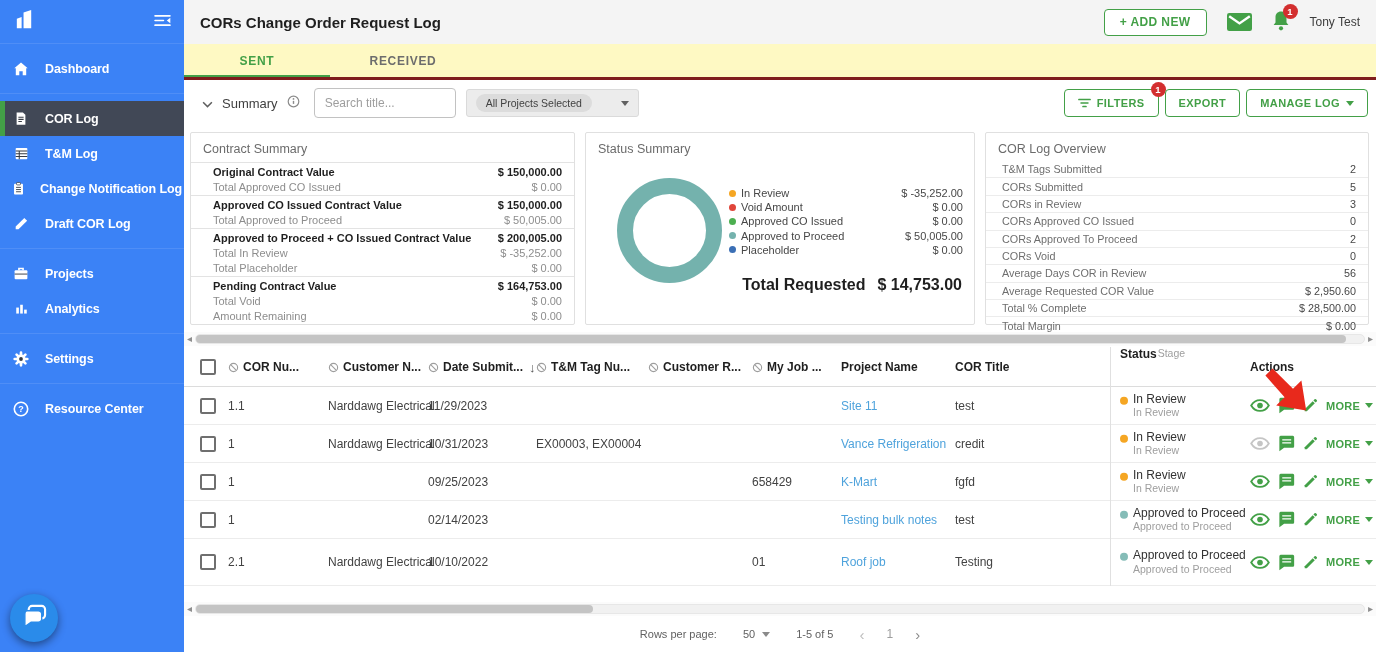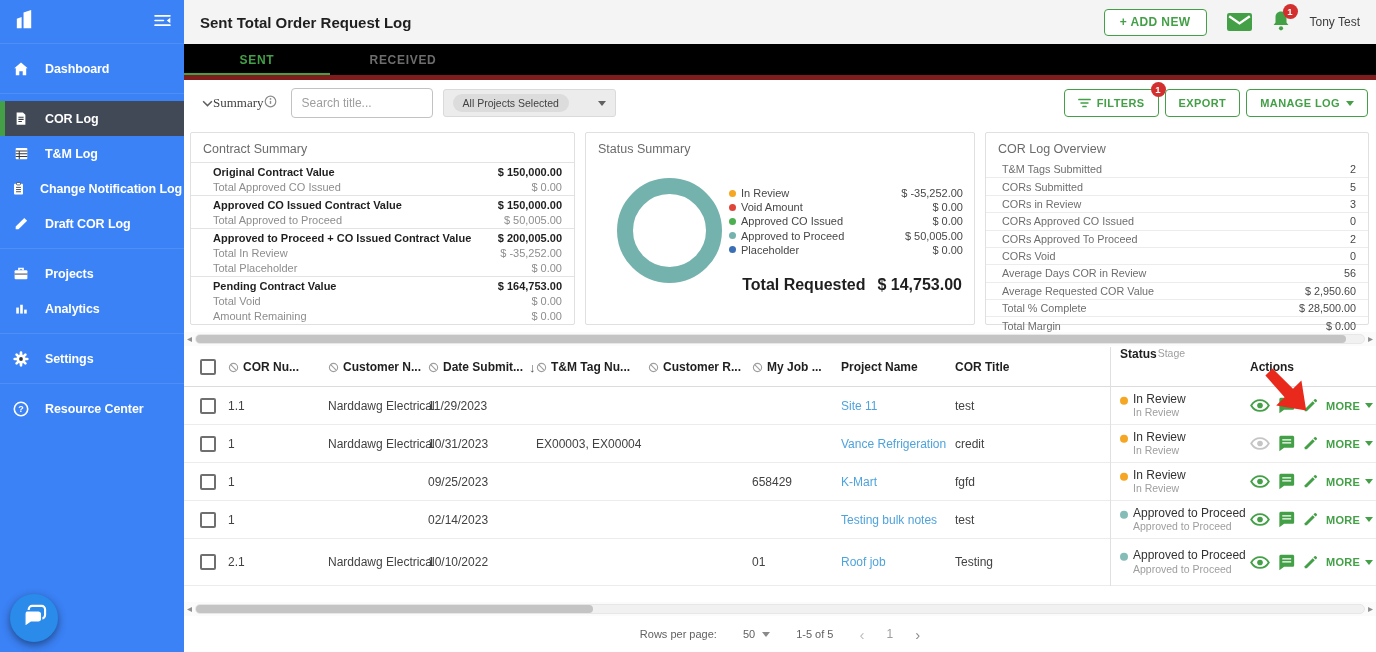--- a/index.html
+++ b/index.html
@@ -22,27 +22,27 @@
   
   .topbar { position:absolute; left:184px; top:0; right:0; height:44px; background:#f4f4f4; display:flex; align-items:center; padding:0 16px; }
   .page-title { font-size:15px; font-weight:700; color:#1f1f1f; }
   .topbar-right { margin-left:auto; display:flex; align-items:center; gap:20px; }
   .btn-addnew { height:27px; padding:0 15px; background:#fff; border:1px solid #43a047; border-radius:4px; color:#43a047; font-size:12px; font-weight:700; letter-spacing:.4px; display:flex; align-items:center; cursor:pointer; font-family:inherit; }
   .bell-wrap { position:relative; display:flex; cursor:pointer; }
   .badge { position:absolute; top:-6px; right:-8px; min-width:15px; height:15px; border-radius:50%; background:#d32f2f; color:#fff; font-size:9.5px; font-weight:700; display:flex; align-items:center; justify-content:center; }
   .user-name { font-size:12px; color:#3c3c3c; }
 
   
-  .tabs { position:absolute; left:184px; top:44px; right:0; height:36px; background:#000000; border-bottom:5px solid #7f1d1d; display:flex; }
+  .tabs { position:absolute; left:184px; top:44px; right:0; height:36px; background:#fef9c3; border-bottom:3px solid #7f1d1d; display:flex; }
   .tab { width:146px; display:flex; align-items:center; justify-content:center; font-size:12px; font-weight:700; letter-spacing:.7px; color:#6d6d6d; cursor:pointer; }
   .tab.active { color:#43a047; box-shadow:inset 0 -2px 0 #43a047; }
 
   
   .toolbar { position:absolute; left:184px; top:80px; right:0; height:46px; display:flex; align-items:center; padding:0 8px 0 18px; }
-  .summary-group { display:flex; align-items:center; font-size:13px; color:#3f3f3f;font-family:Liberation Serif, serif; }
+  .summary-group { display:flex; align-items:center; gap:9px; font-size:13px; color:#3f3f3f; }
   .search-input { margin-left:14px; width:142px; height:30px; border:1px solid #c2c2c2; border-radius:4px; padding:0 10px; font-size:12px; color:#333; font-family:inherit; outline:none; }
   .search-input::placeholder { color:#9e9e9e; }
   .proj-select { margin-left:10px; width:173px; height:28px; background:#ececec; border:1px solid #dadada; border-radius:3px; display:flex; align-items:center; padding:0 9px; cursor:pointer; }
   .proj-chip { background:#dcdcdc; border-radius:11px; padding:3px 10px; font-size:10.5px; color:#424242; white-space:nowrap; }
   .caret { width:0; height:0; border-left:4px solid transparent; border-right:4px solid transparent; border-top:5px solid #616161; }
   .proj-select .caret { margin-left:auto; }
   .toolbar-right { margin-left:auto; display:flex; gap:6px; }
   .btn-outline { position:relative; height:28px; background:#fff; border:1px solid #43a047; border-radius:4px; color:#43a047; font-size:11px; font-weight:700; letter-spacing:.4px; display:flex; align-items:center; gap:6px; padding:0 13px; cursor:pointer; font-family:inherit; }
   .btn-outline .caret { border-top-color:#43a047; }
   .filters-badge { position:absolute; top:-8px; right:-8px; }
@@ -231,21 +231,21 @@
       <span>
         <svg viewBox="0 0 28 26" width="27" height="25">
             <rect x="8" y="2" width="17" height="13" rx="3.5" fill="none" stroke="#fff" stroke-width="2.2"></rect>
             <path fill="#fff" d="M6 7h12a3.5 3.5 0 0 1 3.5 3.5v5A3.5 3.5 0 0 1 18 19h-7.5L4 23.5V10.5A3.5 3.5 0 0 1 6 7Z" stroke="#2a8bea" stroke-width="1.4"></path>
           </svg>
       </span>
     </div>
   </aside>
 
   <div class="topbar">
-    <h1 class="page-title">Sent Total Order Request Log</h1>
+    <h1 class="page-title">CORs Change Order Request Log</h1>
     <div class="topbar-right">
       <button class="btn-addnew">+ ADD NEW</button>
       <span style="display:flex;cursor:pointer;">
         <svg viewBox="0 0 25 18" width="25" height="18">
             <rect width="25" height="18" rx="2.2" fill="#43a047"></rect>
             <path d="m2.2 3.2 10.3 7.2L22.8 3.2" stroke="#fff" stroke-width="2.4" fill="none"></path>
           </svg>
       </span>
       <span class="bell-wrap">
         <span>

